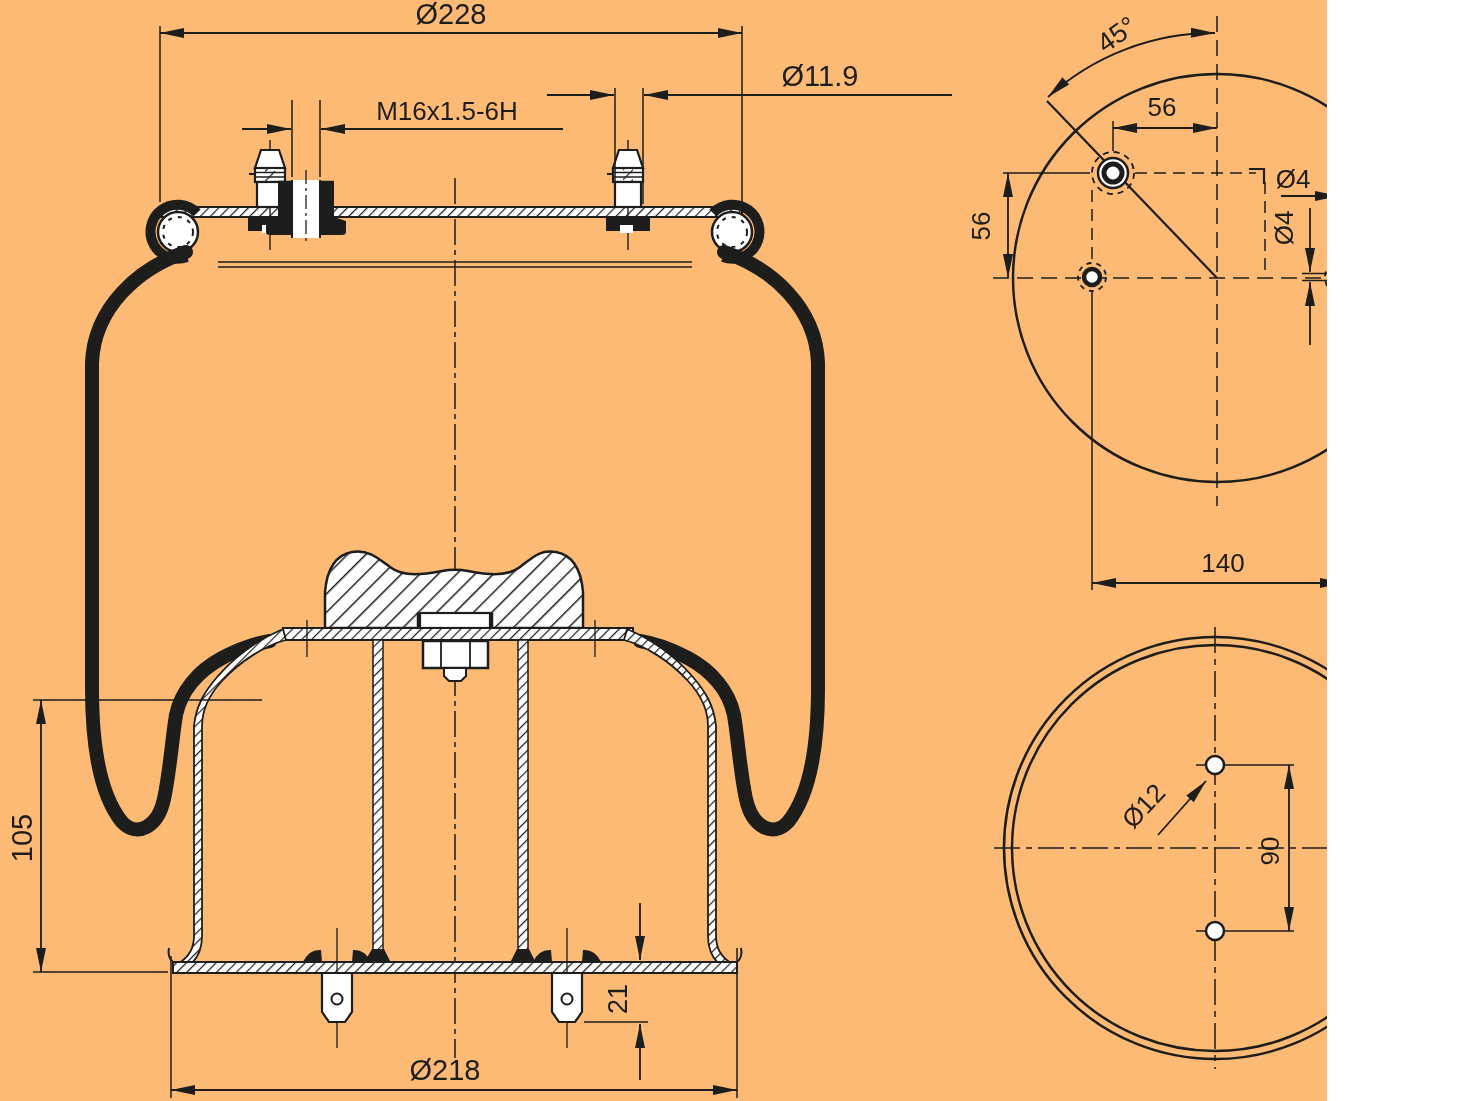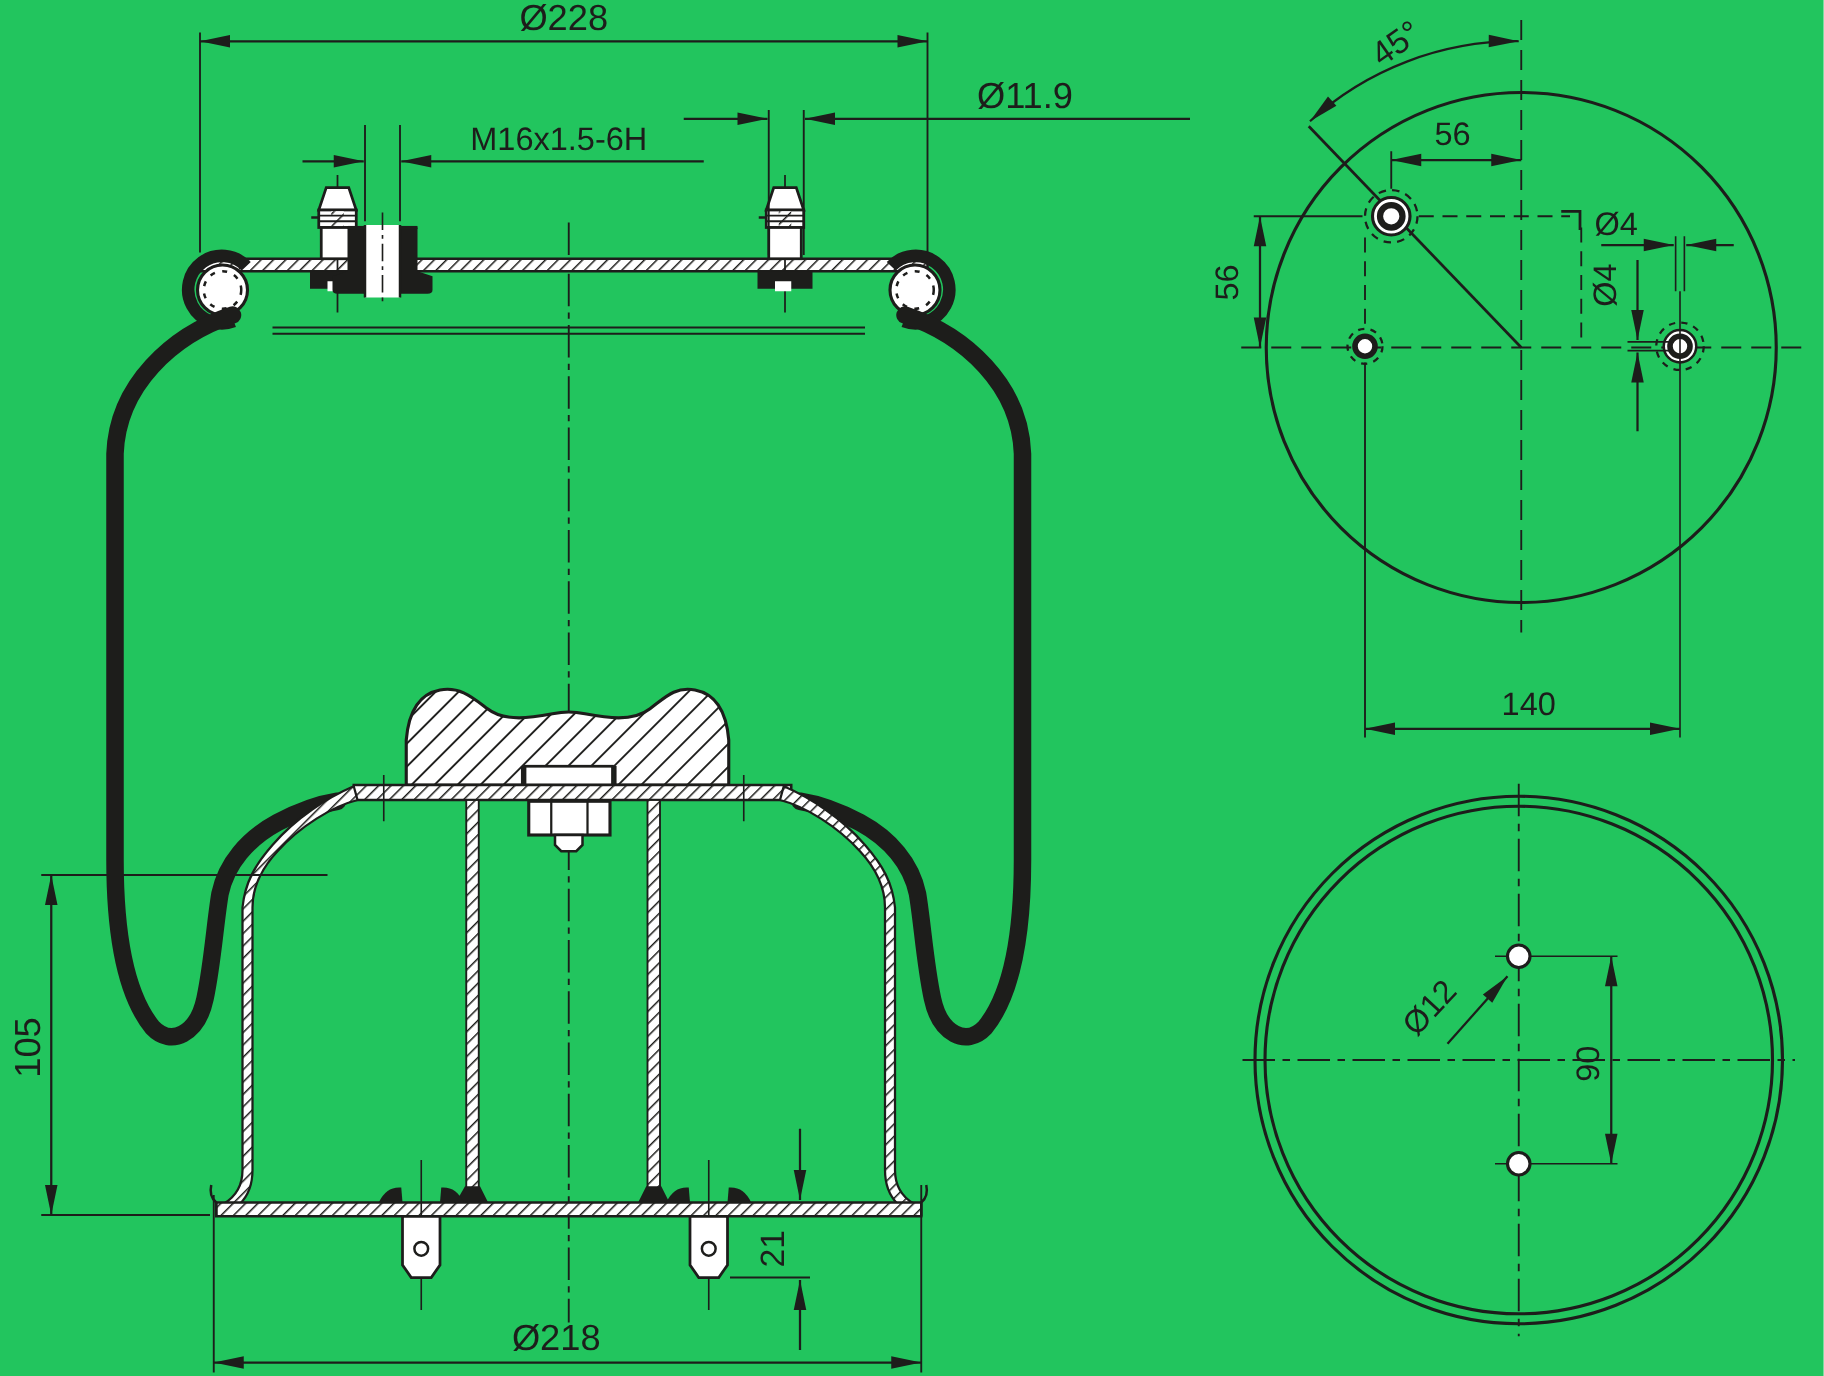--- a/index.html
+++ b/index.html
@@ -1,16 +1,16 @@
 <!DOCTYPE html>
 <html><head>
 <meta charset="utf-8">
 <style>
   html,body{margin:0;padding:0;background:#ffffff;}
-  .page{width:1459px;height:1101px;background:#22c55e;position:relative;overflow:hidden;}
+  .page{width:1327px;height:1101px;background:#fdba74;position:relative;overflow:hidden;}
   svg{display:block;}
   text{font-family:"Liberation Sans", sans-serif; fill:#1d1d1b;}
   .dimtxt{font-size:29px;}
   .dimtxt-sm{font-size:26px;}
   .dimtxt-md{font-size:27px;}
 </style>
 </head>
 <body>
 
 <div class="page">

